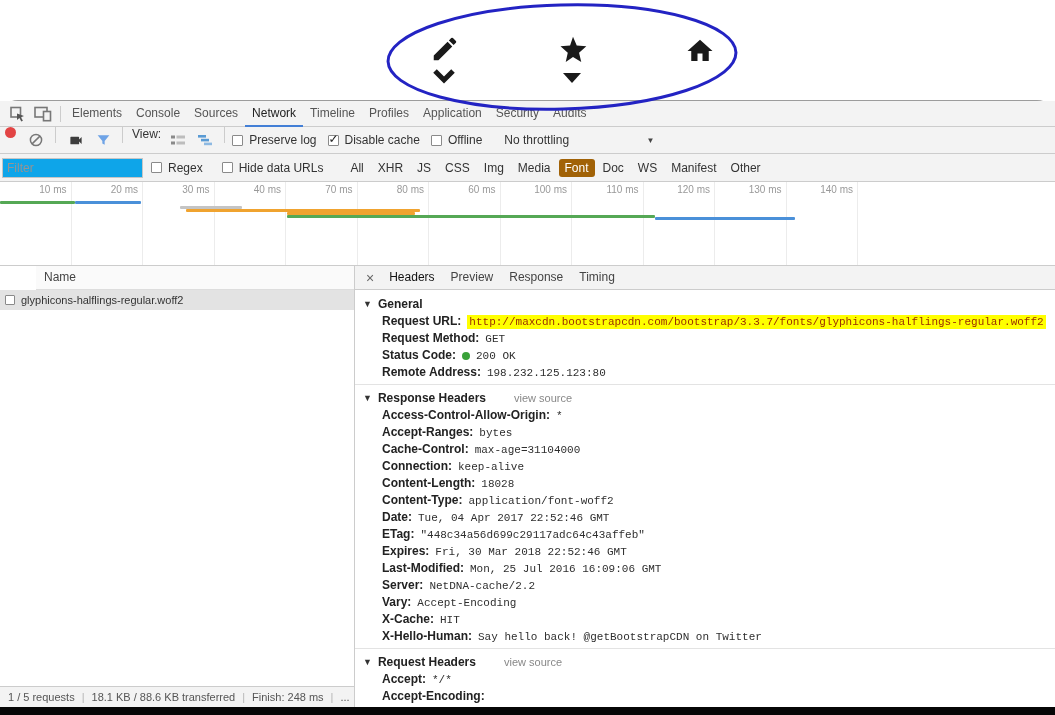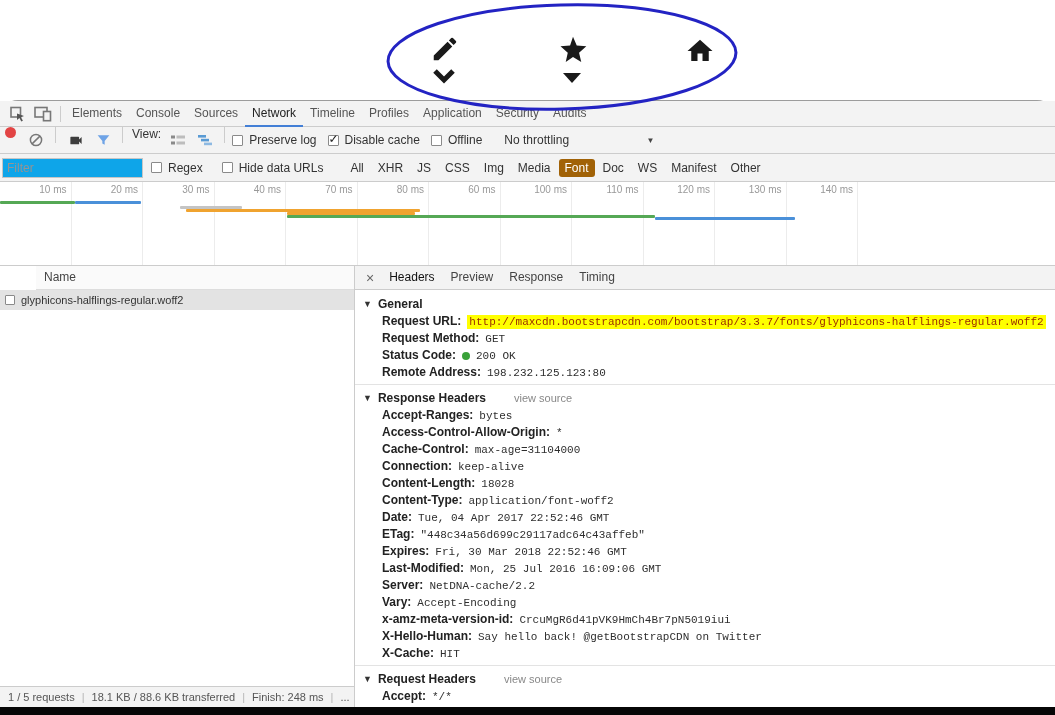--- a/index.html
+++ b/index.html
@@ -369,28 +369,28 @@
 
           <div class="section">
             <div class="sec-head">
               <span class="caret">▼</span>
               <span class="sec-title">Response Headers</span>
               <span class="view-source">view source</span>
             </div>
             <div>
 
                 <div class="hline">
+                  <span class="hname">Access-Control-Allow-Origin:</span><span class="hval">*</span>
+                </div>
+
+                <div class="hline">
                   <span class="hname">Accept-Ranges:</span><span class="hval">bytes</span>
                 </div>
 
                 <div class="hline">
-                  <span class="hname">Access-Control-Allow-Origin:</span><span class="hval">*</span>
-                </div>
-
-                <div class="hline">
                   <span class="hname">Cache-Control:</span><span class="hval">max-age=31104000</span>
                 </div>
 
                 <div class="hline">
                   <span class="hname">Connection:</span><span class="hval">keep-alive</span>
                 </div>
 
                 <div class="hline">
                   <span class="hname">Content-Length:</span><span class="hval">18028</span>
                 </div>
@@ -416,30 +416,27 @@
                 </div>
 
                 <div class="hline">
                   <span class="hname">Server:</span><span class="hval">NetDNA-cache/2.2</span>
                 </div>
 
                 <div class="hline">
                   <span class="hname">Vary:</span><span class="hval">Accept-Encoding</span>
                 </div>
 
-                <div class="hline">
-                  <span class="hname">x-amz-meta-version-id:</span><span class="hval">CrcuMgR6d41pVK9HmCh4Br7pN5019iui</span>
+
+                <div class="hline">
+                  <span class="hname">X-Cache:</span><span class="hval">HIT</span>
                 </div>
 
                 <div class="hline">
                   <span class="hname">X-Hello-Human:</span><span class="hval">Say hello back! @getBootstrapCDN on Twitter</span>
-                </div>
-
-                <div class="hline">
-                  <span class="hname">X-Cache:</span><span class="hval">HIT</span>
                 </div>
               </div>
           </div>
 
           <div class="sec-sep"></div>
 
           <div class="section">
             <div class="sec-head">
               <span class="caret">▼</span>
               <span class="sec-title">Request Headers</span>

